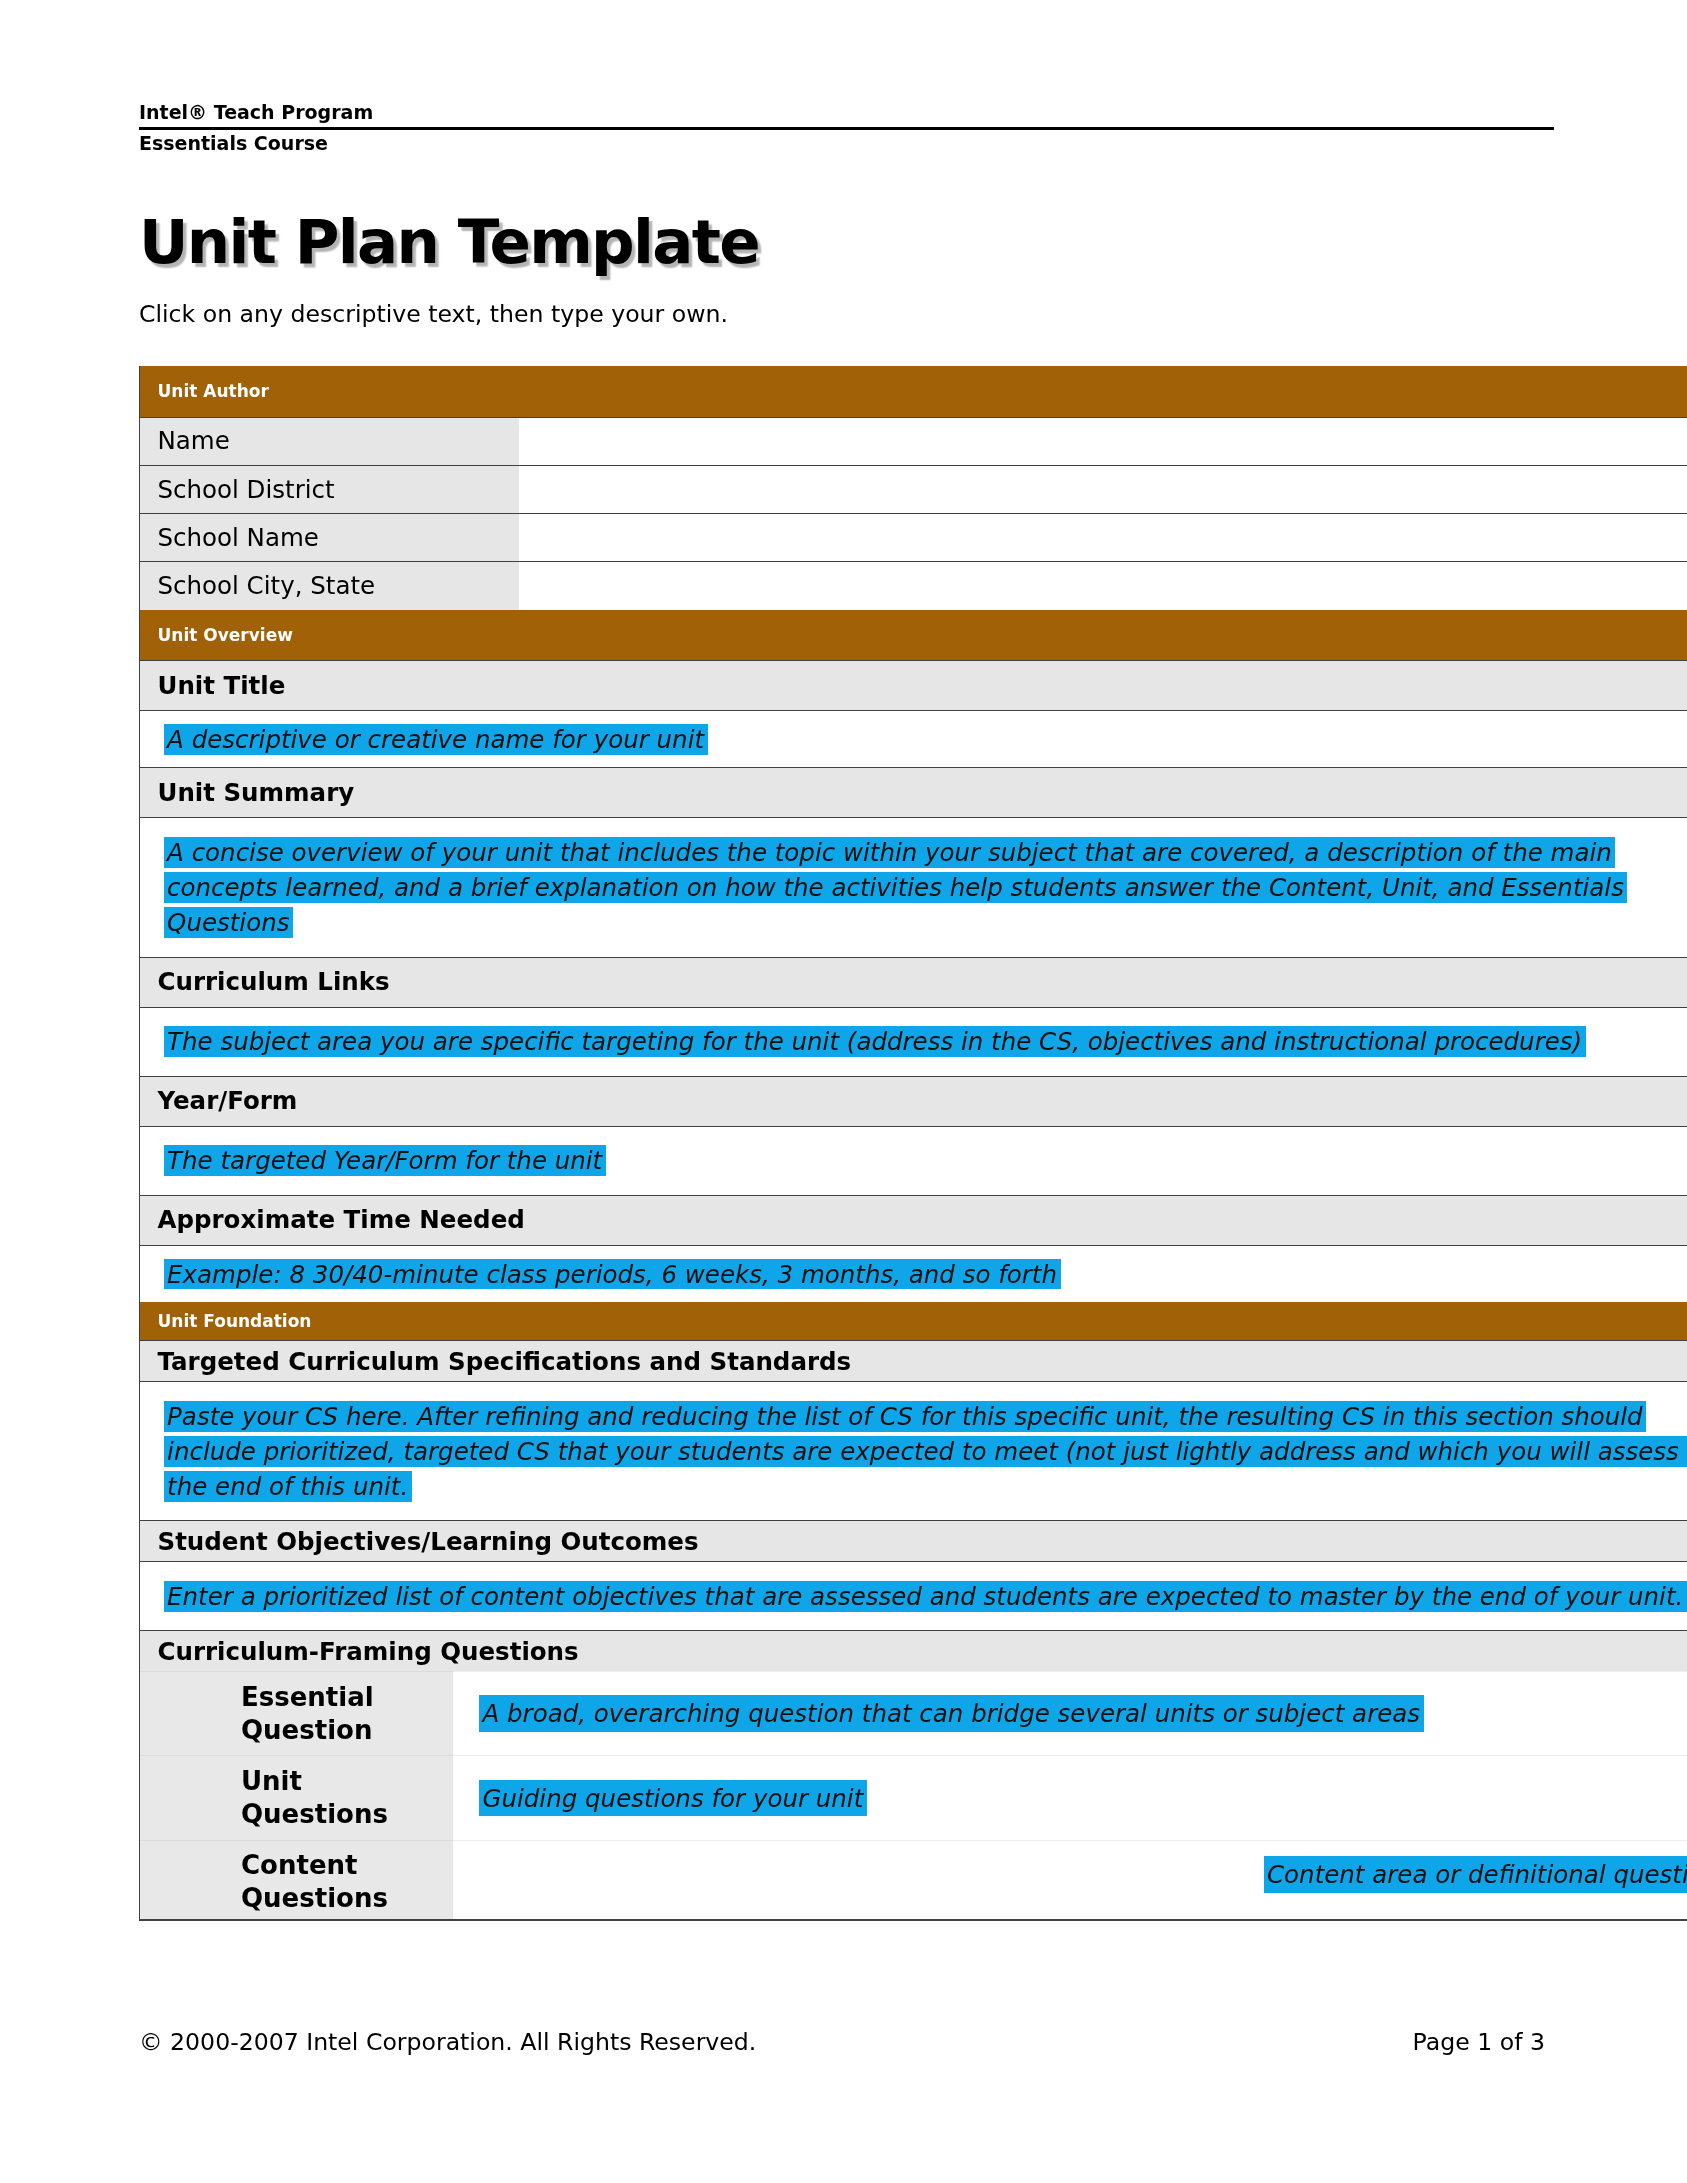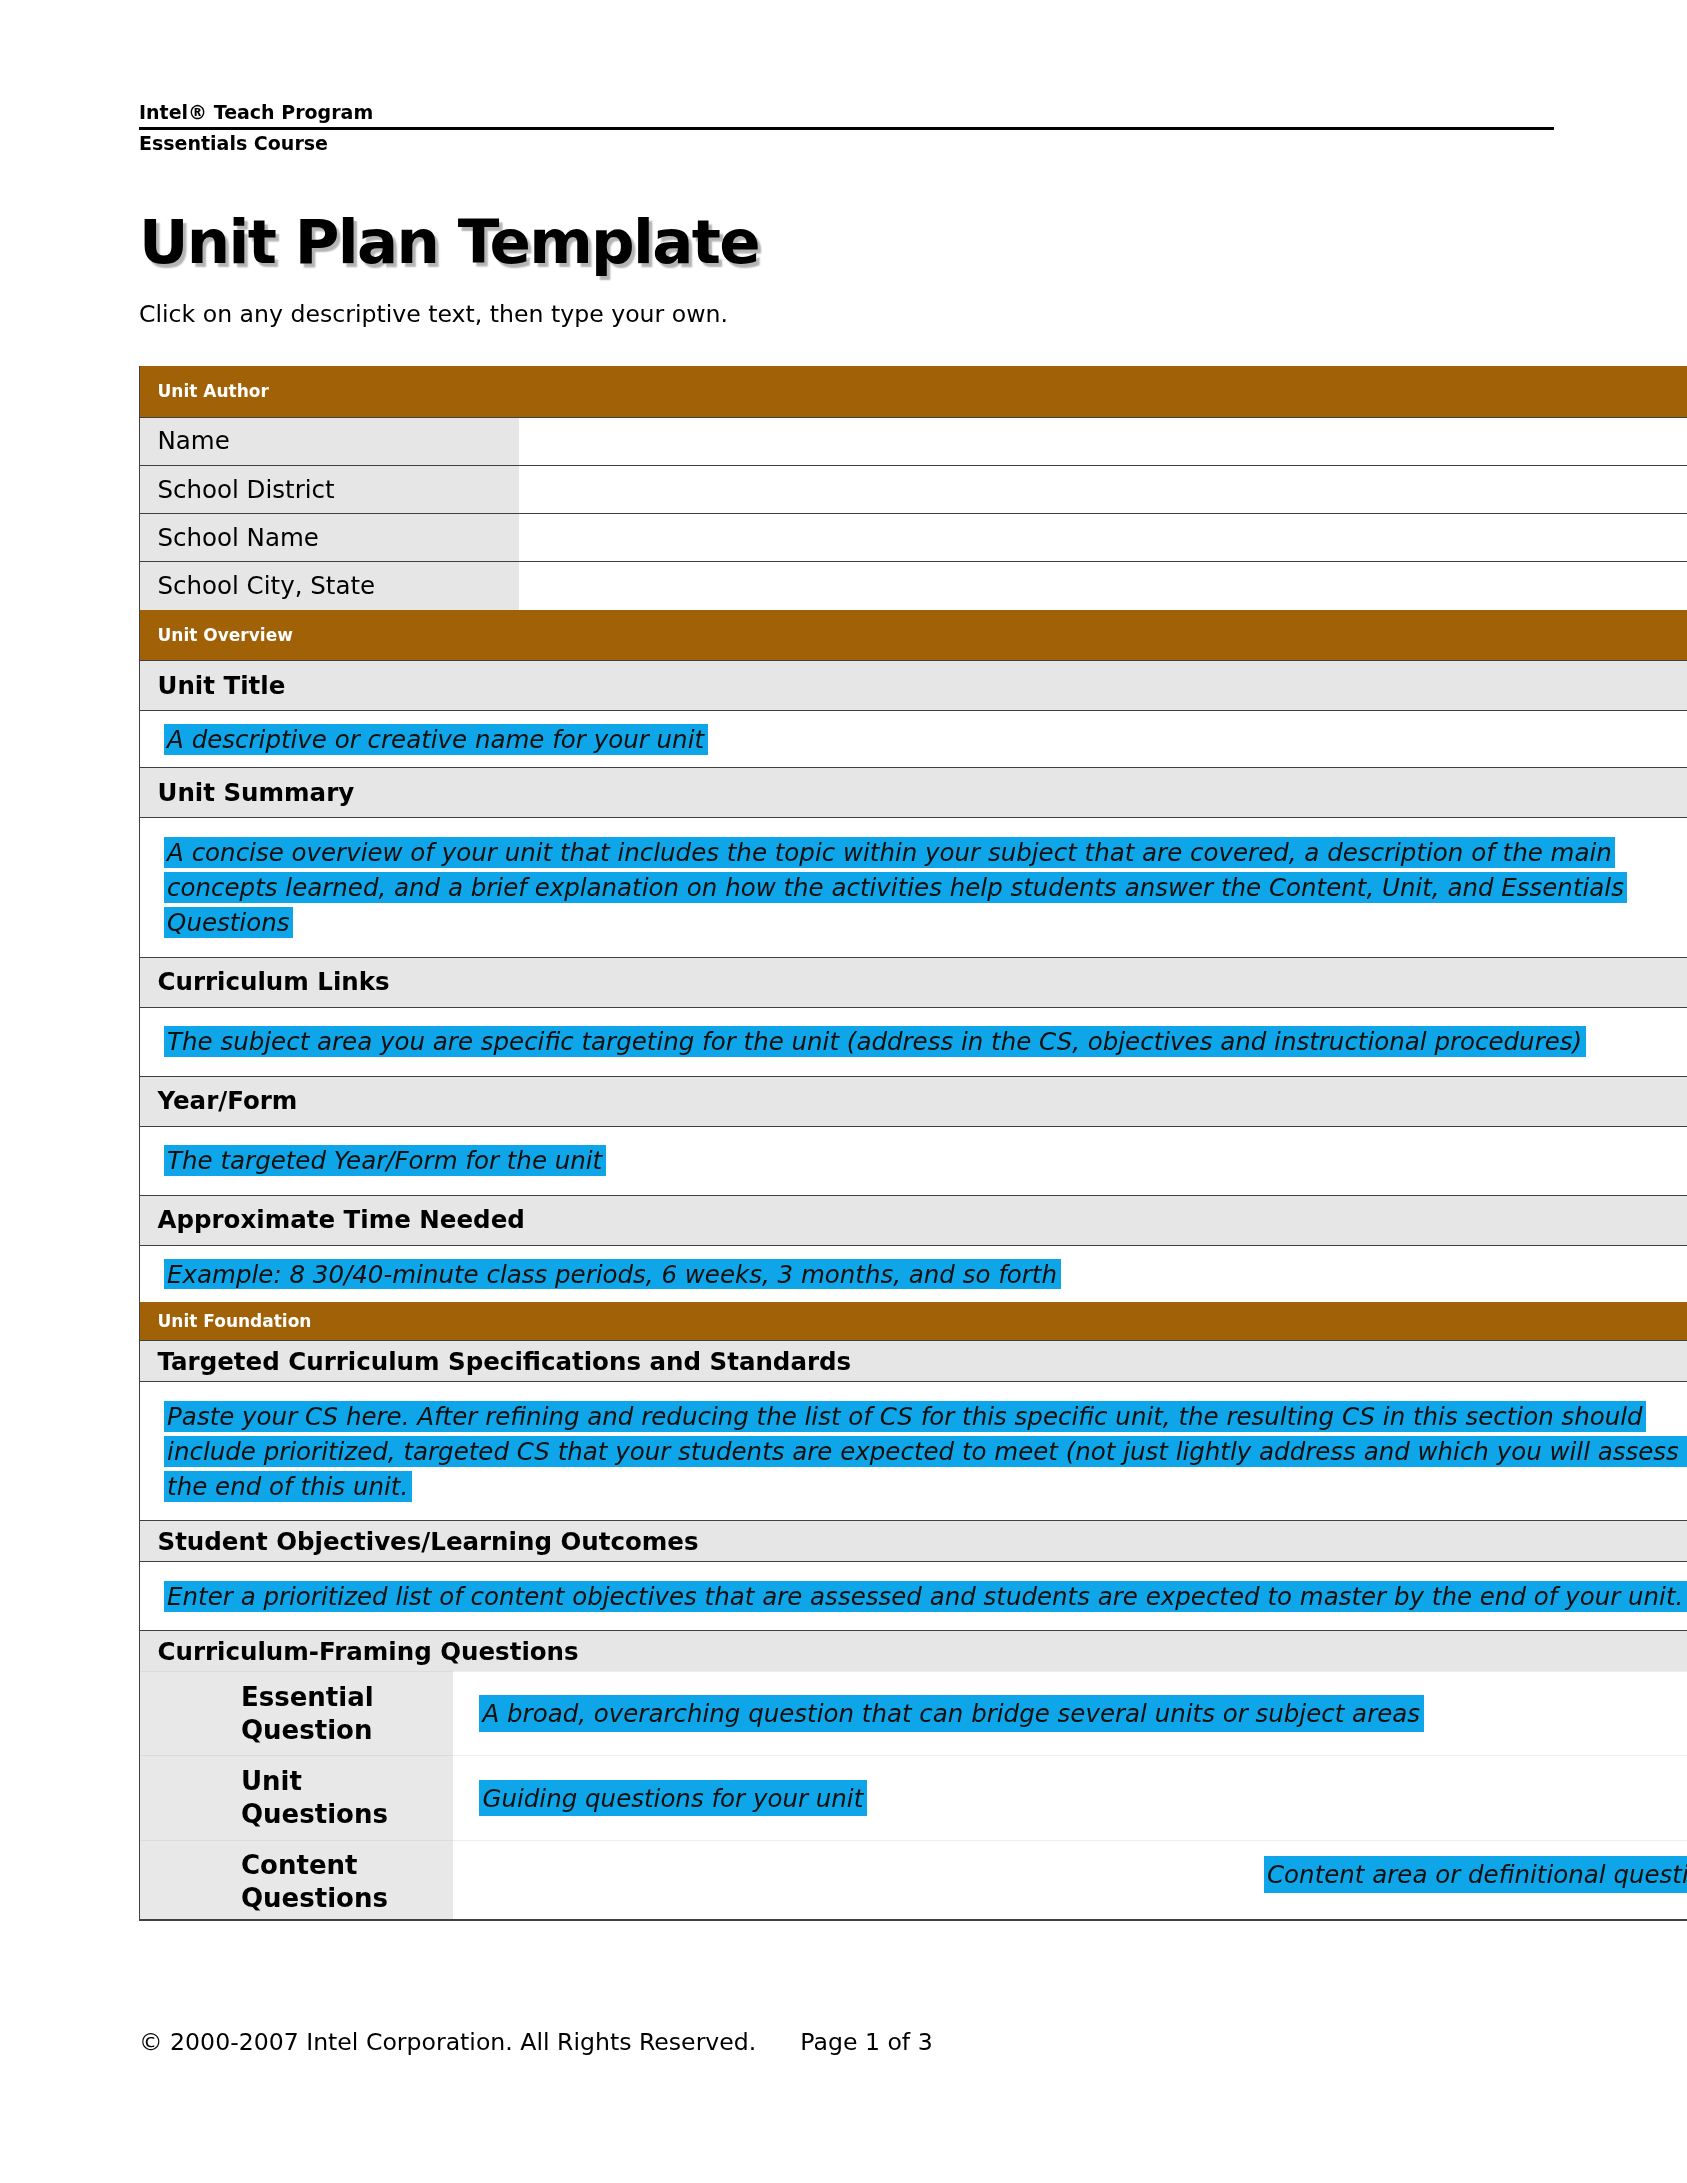--- a/index.html
+++ b/index.html
@@ -52,21 +52,21 @@
   .q-value{
     flex:1;background:#fff;border-top:1.7px solid #eeeeee;
     display:flex;align-items:center;padding:7px 10.5px 7px 26px;
   }
   .q-row.last .q-label{padding-bottom:4px;}
   .q-row.last .q-value{padding-bottom:17.5px;justify-content:flex-end;}
 
   
   .doc-footer{
     position:absolute;left:139px;top:2028px;width:1446px;
-    font-size:23.6px;display:flex;justify-content:flex-start;align-items:baseline;
+    font-size:23.6px;display:flex;justify-content:space-between;align-items:baseline;
   }
   .doc-footer .page-num{margin-right:40px;margin-left:44px;}
 </style>
 </head>
 <body>
 
 <div class="content">
 
   <div class="doc-header">
     <div>Intel® Teach Program</div>

